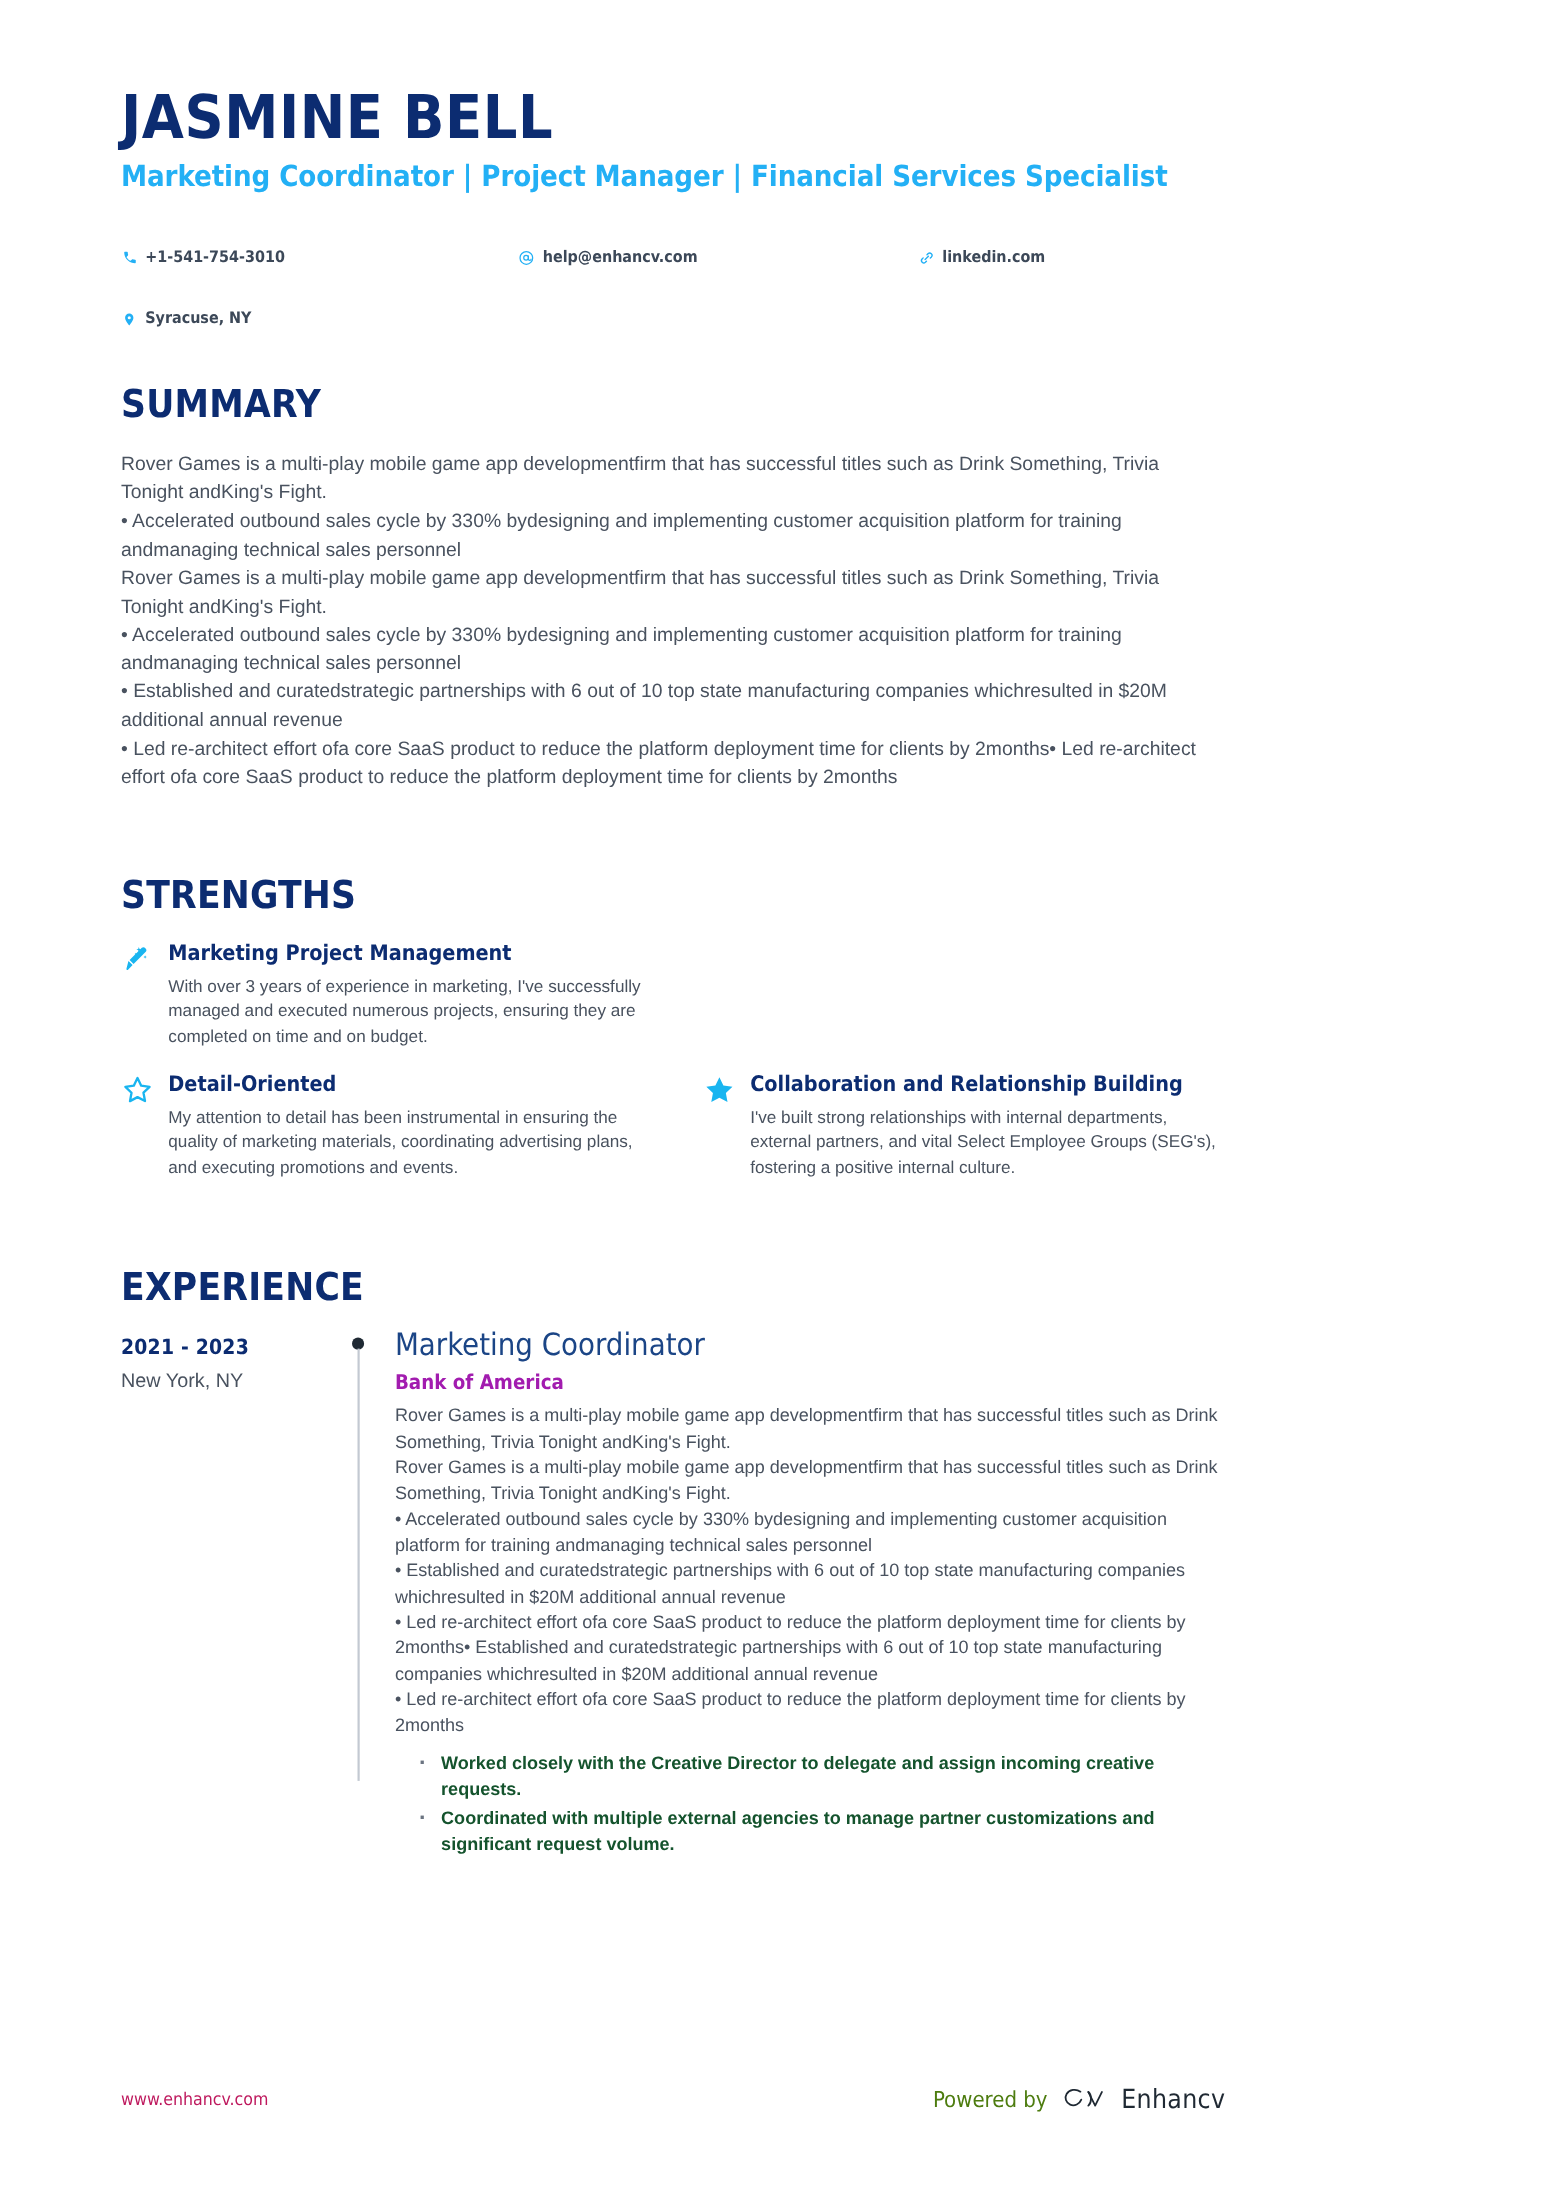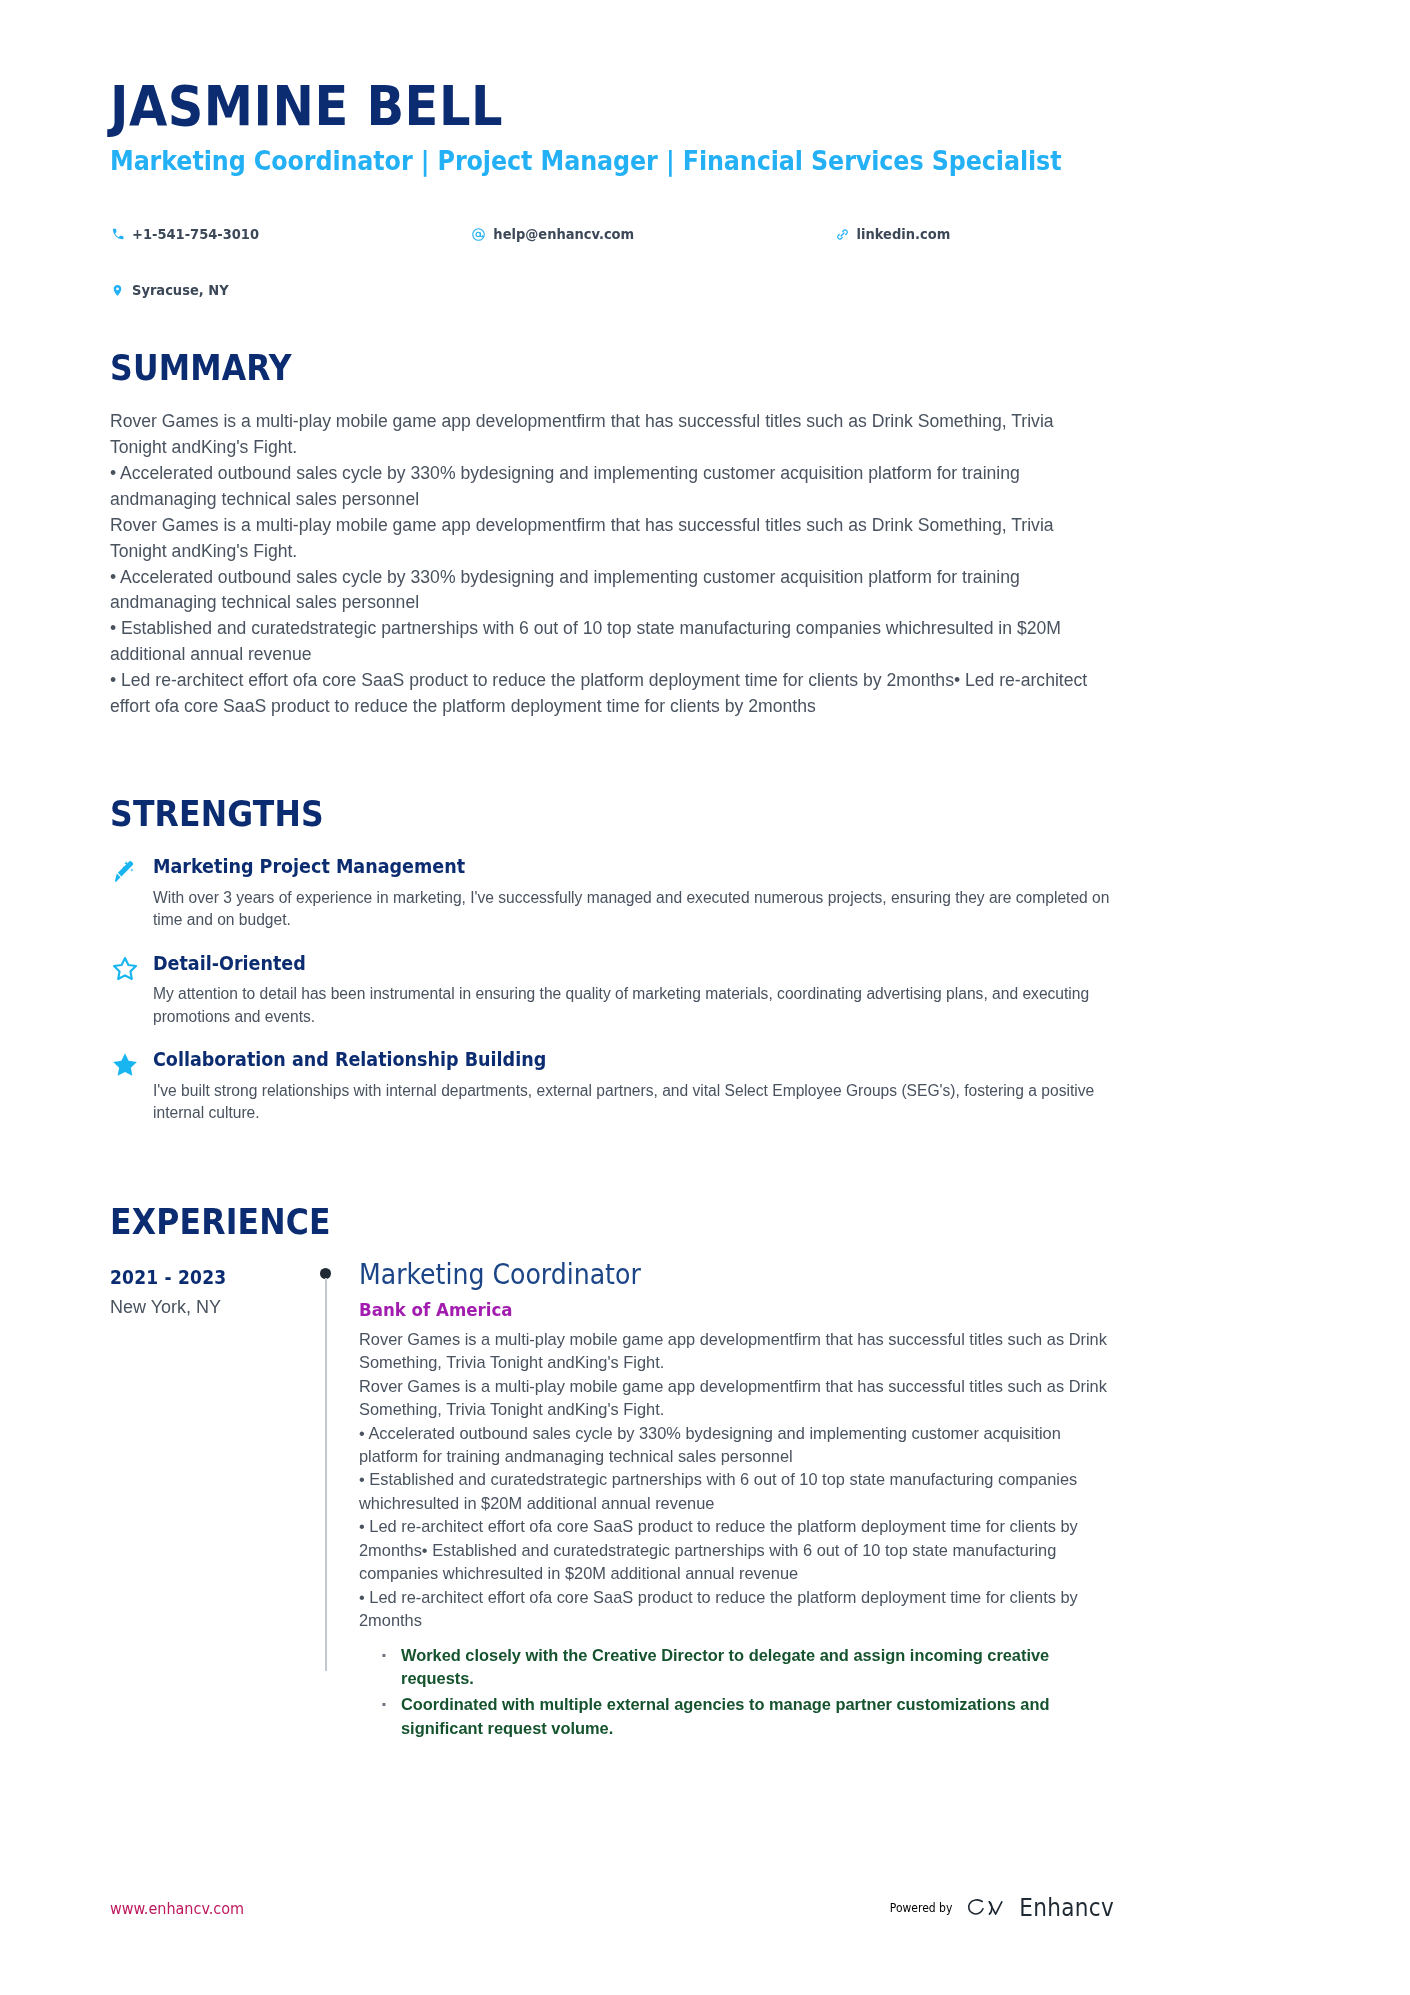--- a/index.html
+++ b/index.html
@@ -49,21 +49,21 @@
     text-transform:uppercase; letter-spacing:0.2px; line-height:1.1;
   }
   #summary-section { margin-top:47px; }
   .summary-body { margin-top:22px; font-size:17.6px; line-height:1.47; color:#49525f; }
   .summary-body p { margin:0; }
 
   
   #strengths-section { margin-top:75px; }
   .strengths-grid {
     margin-top:22px;
-    display:grid; grid-template-columns:1fr;
+    display:grid; grid-template-columns:1fr 1fr;
     column-gap:54px; row-gap:20px;
   }
   .strength { display:flex; gap:13px; align-items:flex-start; }
   .s-icon { flex:0 0 auto; width:30px; height:30px; display:flex; align-items:center; justify-content:center; margin-top:2px;}
   .s-icon svg { display:block; }
   .s-body { flex:1 1 auto; }
   .s-title {
     font-family:"DejaVu Sans Condensed","Liberation Sans Narrow","Liberation Sans", sans-serif;
     font-size:19.5px; font-weight:700; color:#0c2c71; line-height:1.25;
   }
@@ -116,21 +116,21 @@
     position:absolute; left:110px; right:110px; bottom:73px;
     display:flex; align-items:center; justify-content:space-between;
   }
   .footer-left {
     font-family:"DejaVu Sans Condensed","Liberation Sans Narrow","Liberation Sans", sans-serif;
     font-size:16px; color:#be185d;
   }
   .footer-right { display:flex; align-items:center; gap:14px; }
   .powered {
     font-family:"DejaVu Sans Condensed","Liberation Sans Narrow","Liberation Sans", sans-serif;
-    font-size:12px; color:#000000;
+    font-size:20px; color:#4d7c0f;
   }
   .brand { display:flex; align-items:center; gap:11px; }
   .brand-mark { width:42px; height:26px; display:flex; align-items:center; }
   .brand-name {
     font-family:"DejaVu Sans Condensed","Liberation Sans Narrow","Liberation Sans", sans-serif;
     font-size:24px; color:#1f2933; letter-spacing:0.3px;
   }
 </style>
 </head>
 <body>

